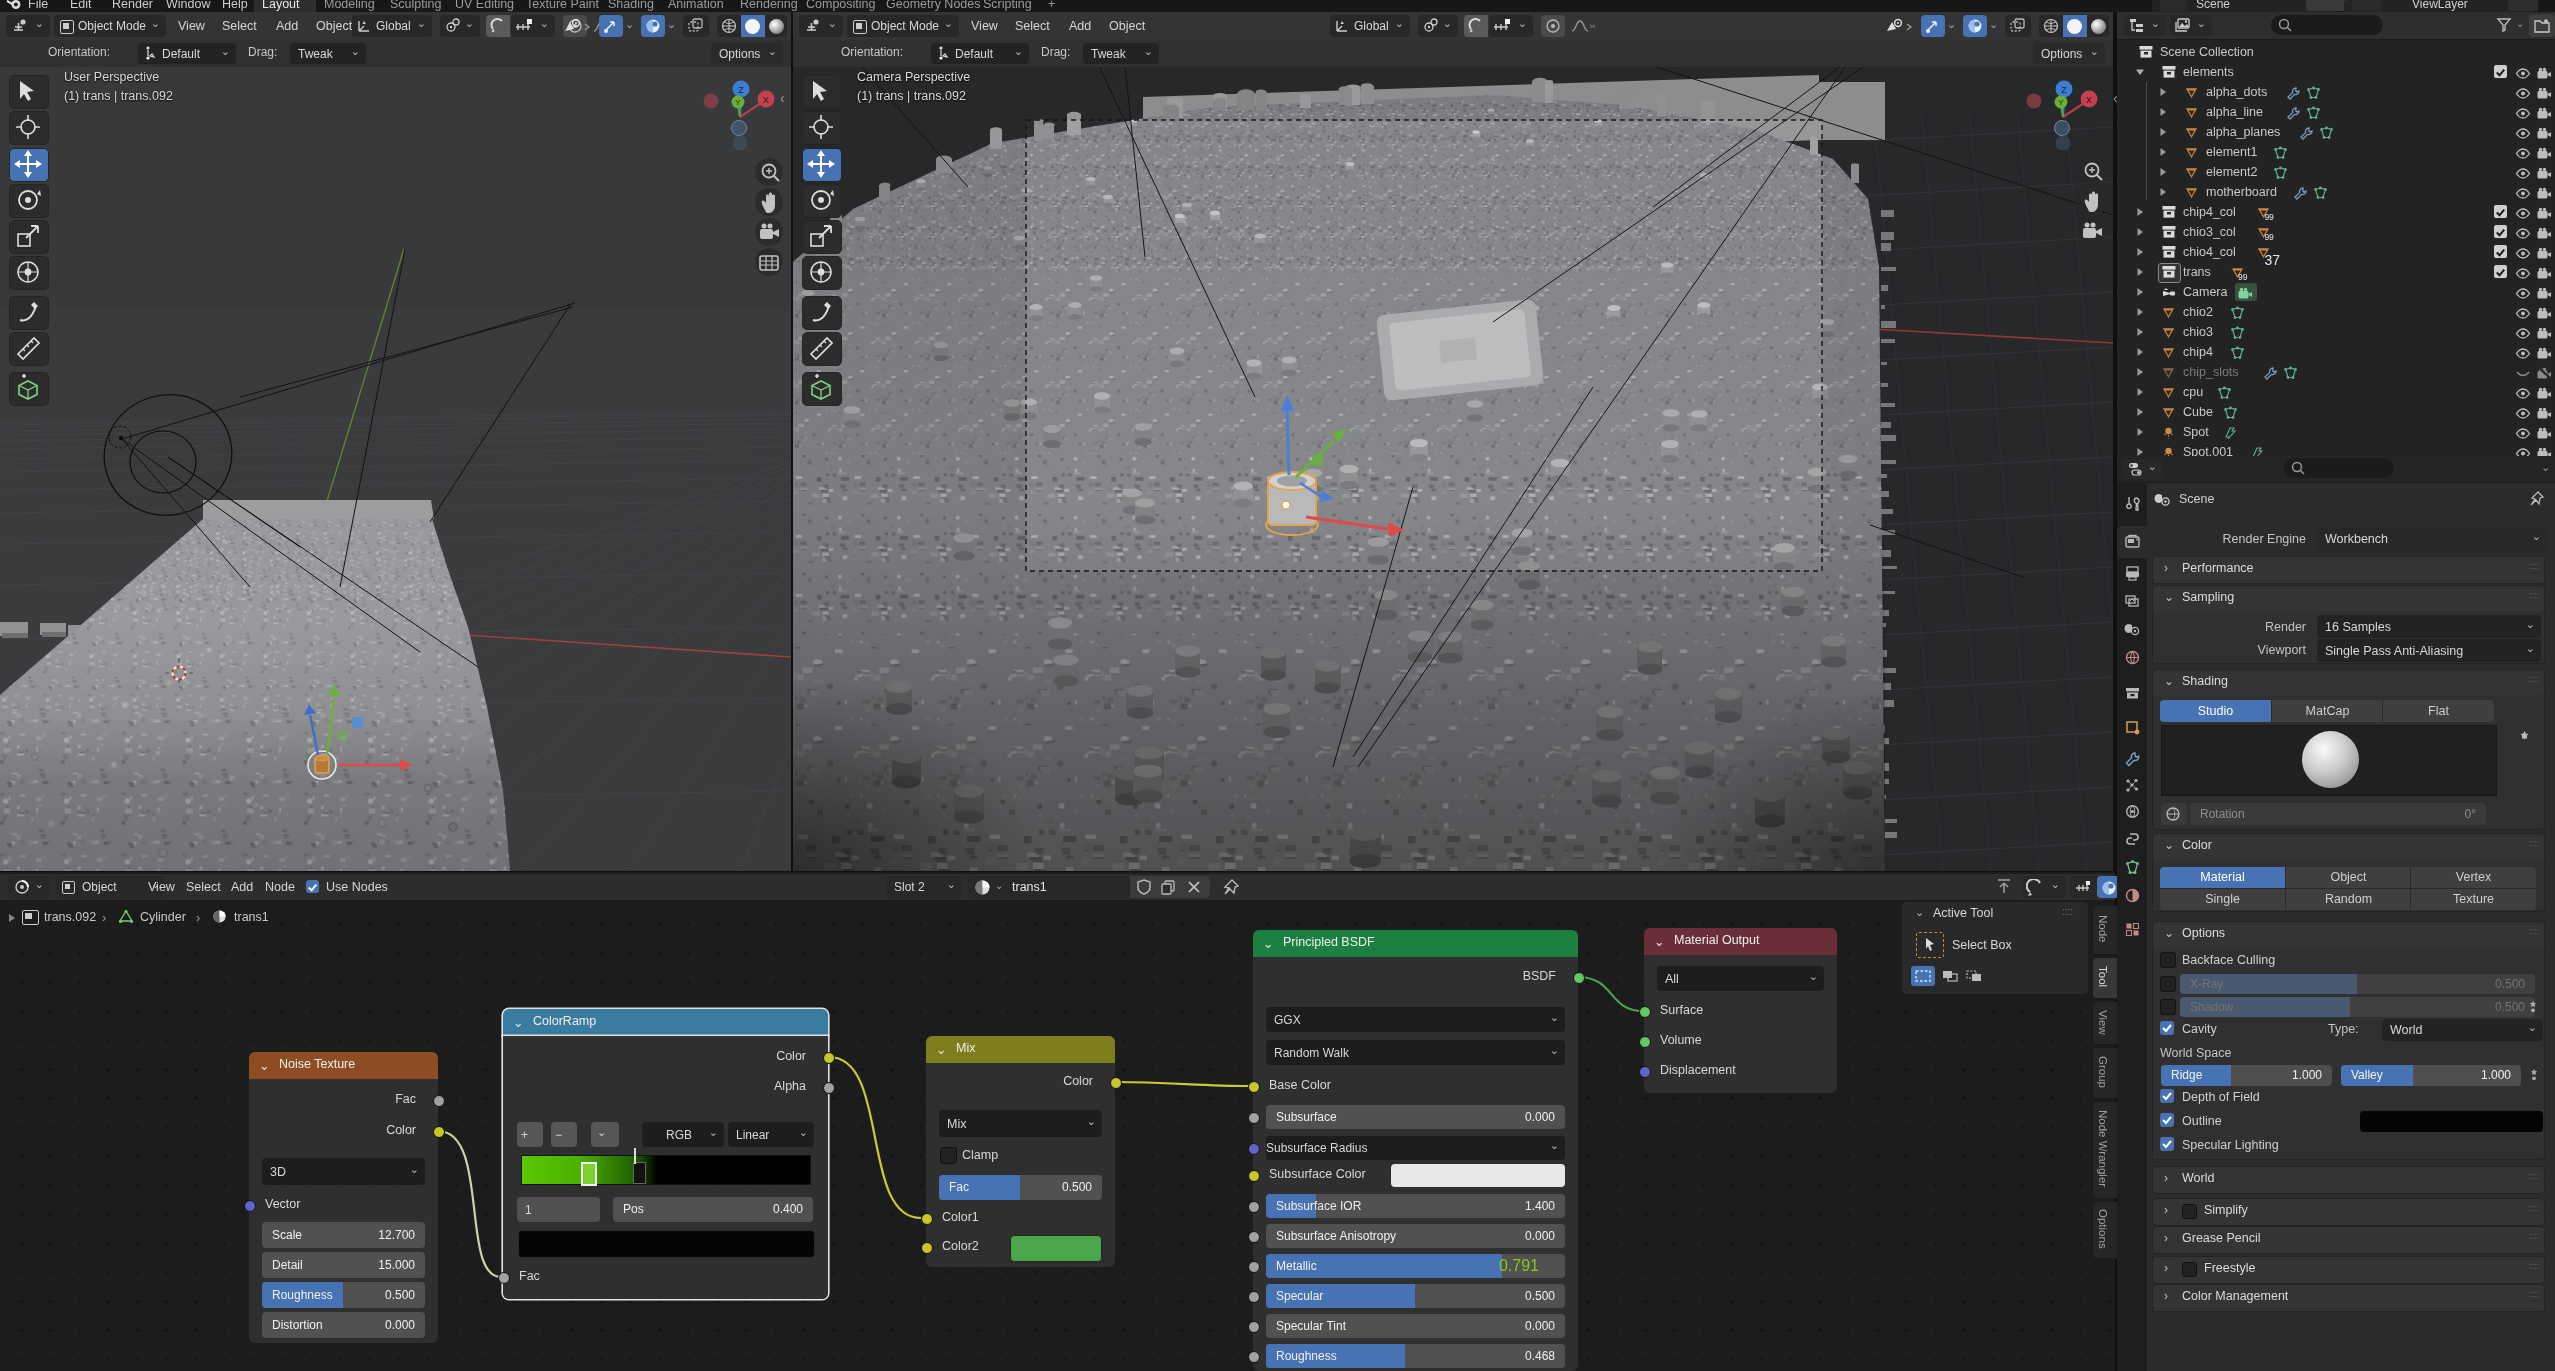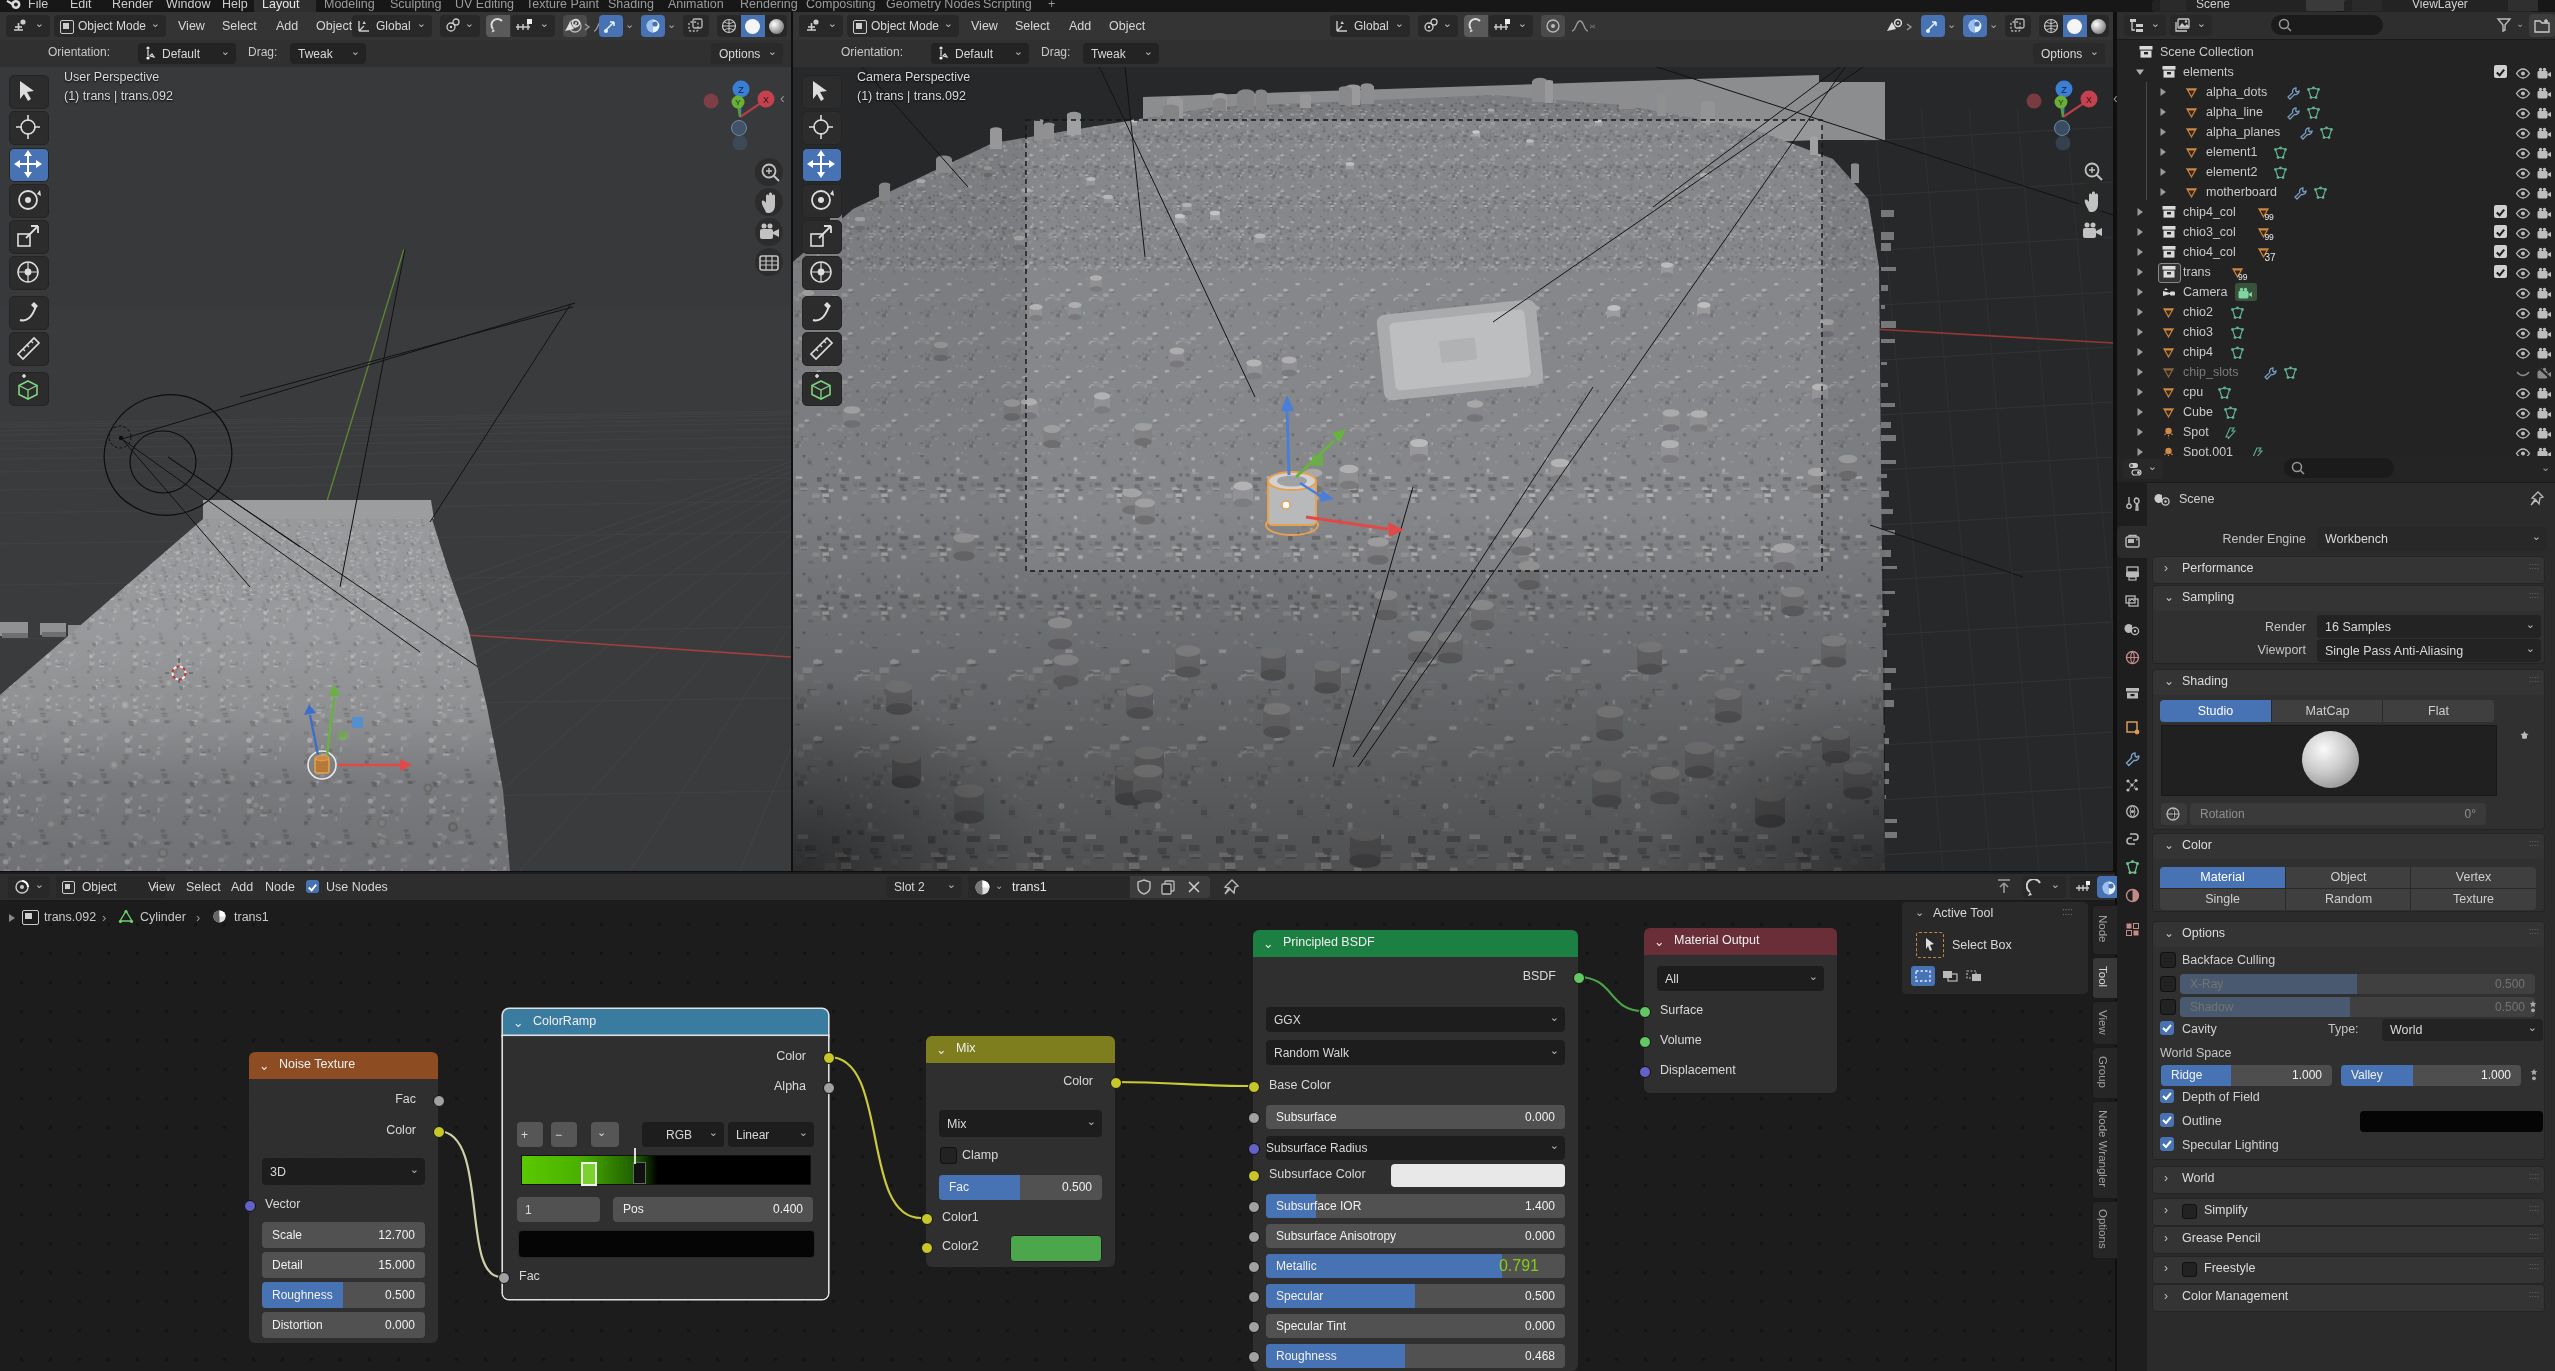--- a/index.html
+++ b/index.html
@@ -1791,21 +1791,21 @@
 <svg class="abs" style="left:2161px;top:245px" width="16" height="14" viewBox="0 0 16 14">
     <rect x="1.5" y="1" width="13" height="3.6" fill="#d9d9d9"></rect>
     <path d="M2.5 5.6h11v7h-11z" fill="#d9d9d9"></path>
     <rect x="6" y="7" width="4" height="2.4" fill="#232323"></rect>
   </svg>
 <div class="abs txt " style="left:2183px;top:245px;font-size:12.5px;color:#c9c9c9;">chio4_col</div>
 <svg class="abs" style="left:2256.4px;top:246px" width="15" height="14" viewBox="0 0 15 14">
     <path d="M1.5 2h12L7.5 12.5z" fill="#cf8b45" stroke="#272727" stroke-width="0.6"></path>
     <path d="M4.5 4.5h6L7.5 9.8z" fill="#3a2413"></path>
   </svg>
-<div class="abs txt " style="left:2264.4px;top:252px;font-size:10px;color:#e8e8e8;">37</div>
+<div class="abs txt " style="left:2264.4px;top:252px;font-size:14px;color:#e8e8e8;">37</div>
 <div class="abs" style="left:2494px;top:245px;width:13px;height:13px;background:#cfcfcf;border-radius:2px;"><svg width="13" height="13" viewBox="0 0 14 14">
       <path d="M3 7l3 3 5-6" stroke="#1a1a1a" stroke-width="2.2" fill="none"></path>
     </svg></div>
 <svg class="abs" style="left:2515px;top:247px" width="16" height="13" viewBox="0 0 16 13">
     <path d="M1.5 6.5C3.5 3.5 5.5 2 8 2s4.5 1.5 6.5 4.5C12.5 9.5 10.5 11 8 11S3.5 9.5 1.5 6.5z" fill="none" stroke="#bdbdbd" stroke-width="1.3"></path>
     <circle cx="8" cy="6.5" r="2" fill="#bdbdbd"></circle>
   </svg>
 <svg class="abs" style="left:2536px;top:247px" width="16" height="13" viewBox="0 0 16 13">
     <rect x="1.5" y="4" width="10" height="7.5" rx="1.4" fill="#bdbdbd"></rect>
     <path d="M11.5 7l3.5-2v5l-3.5-2z" fill="#bdbdbd"></path>

